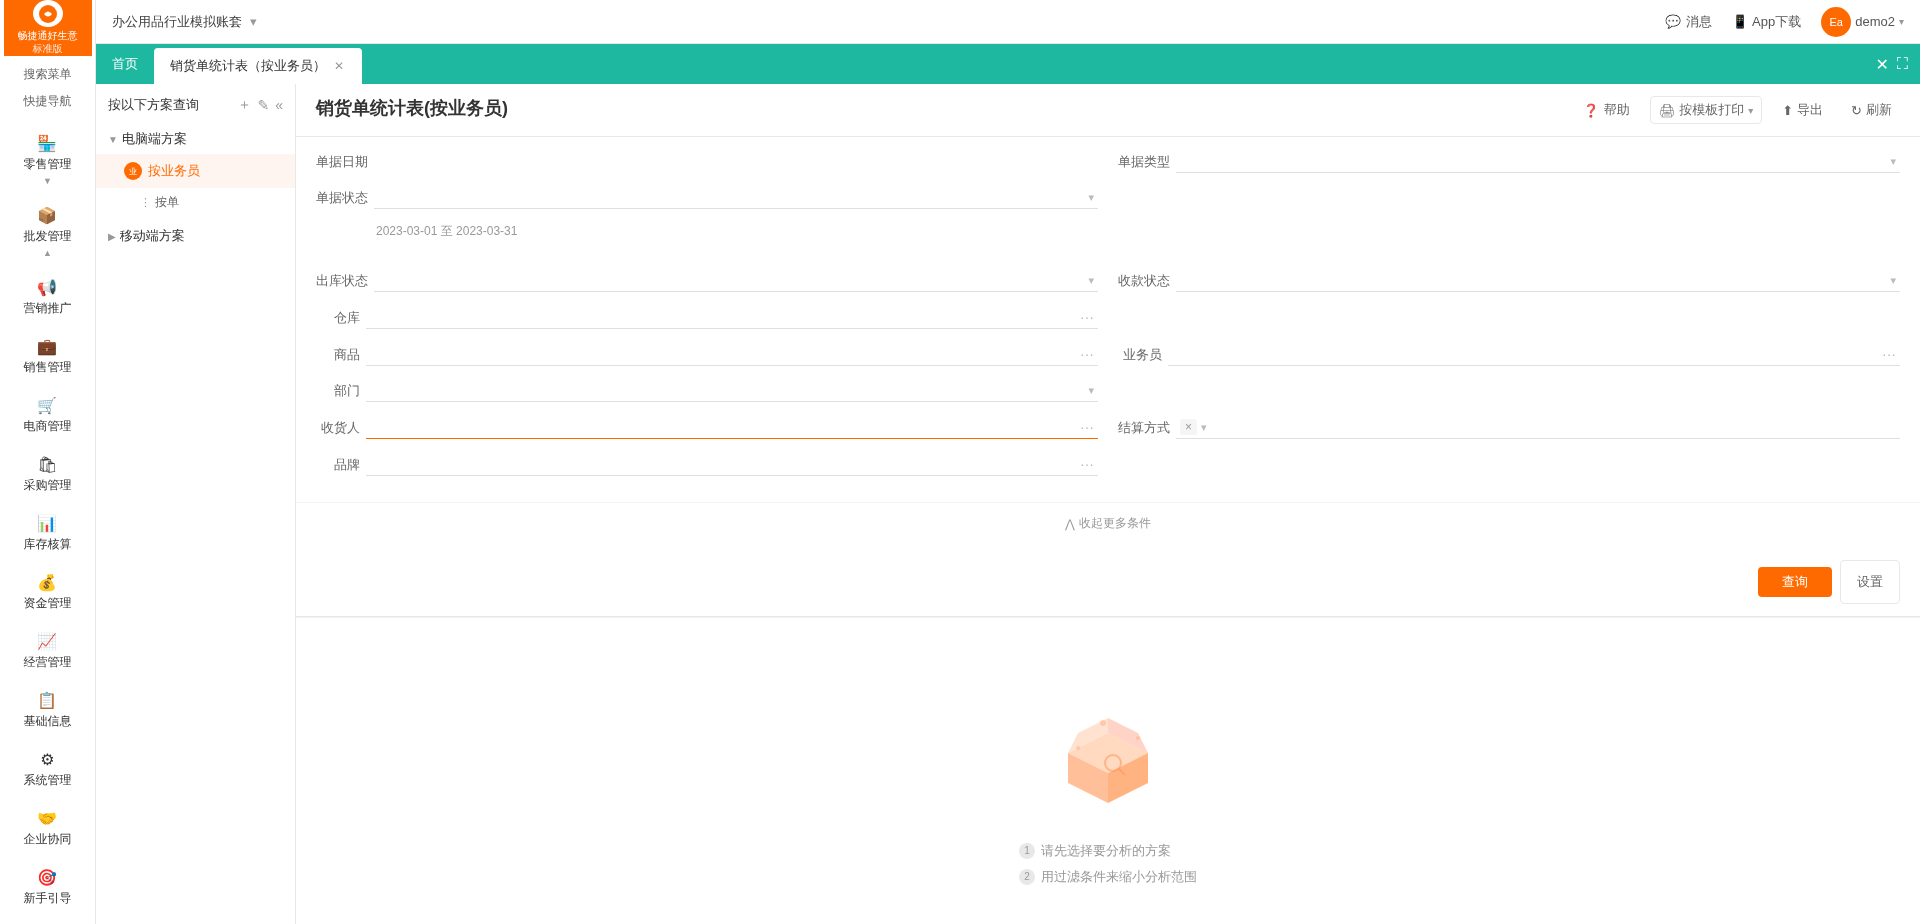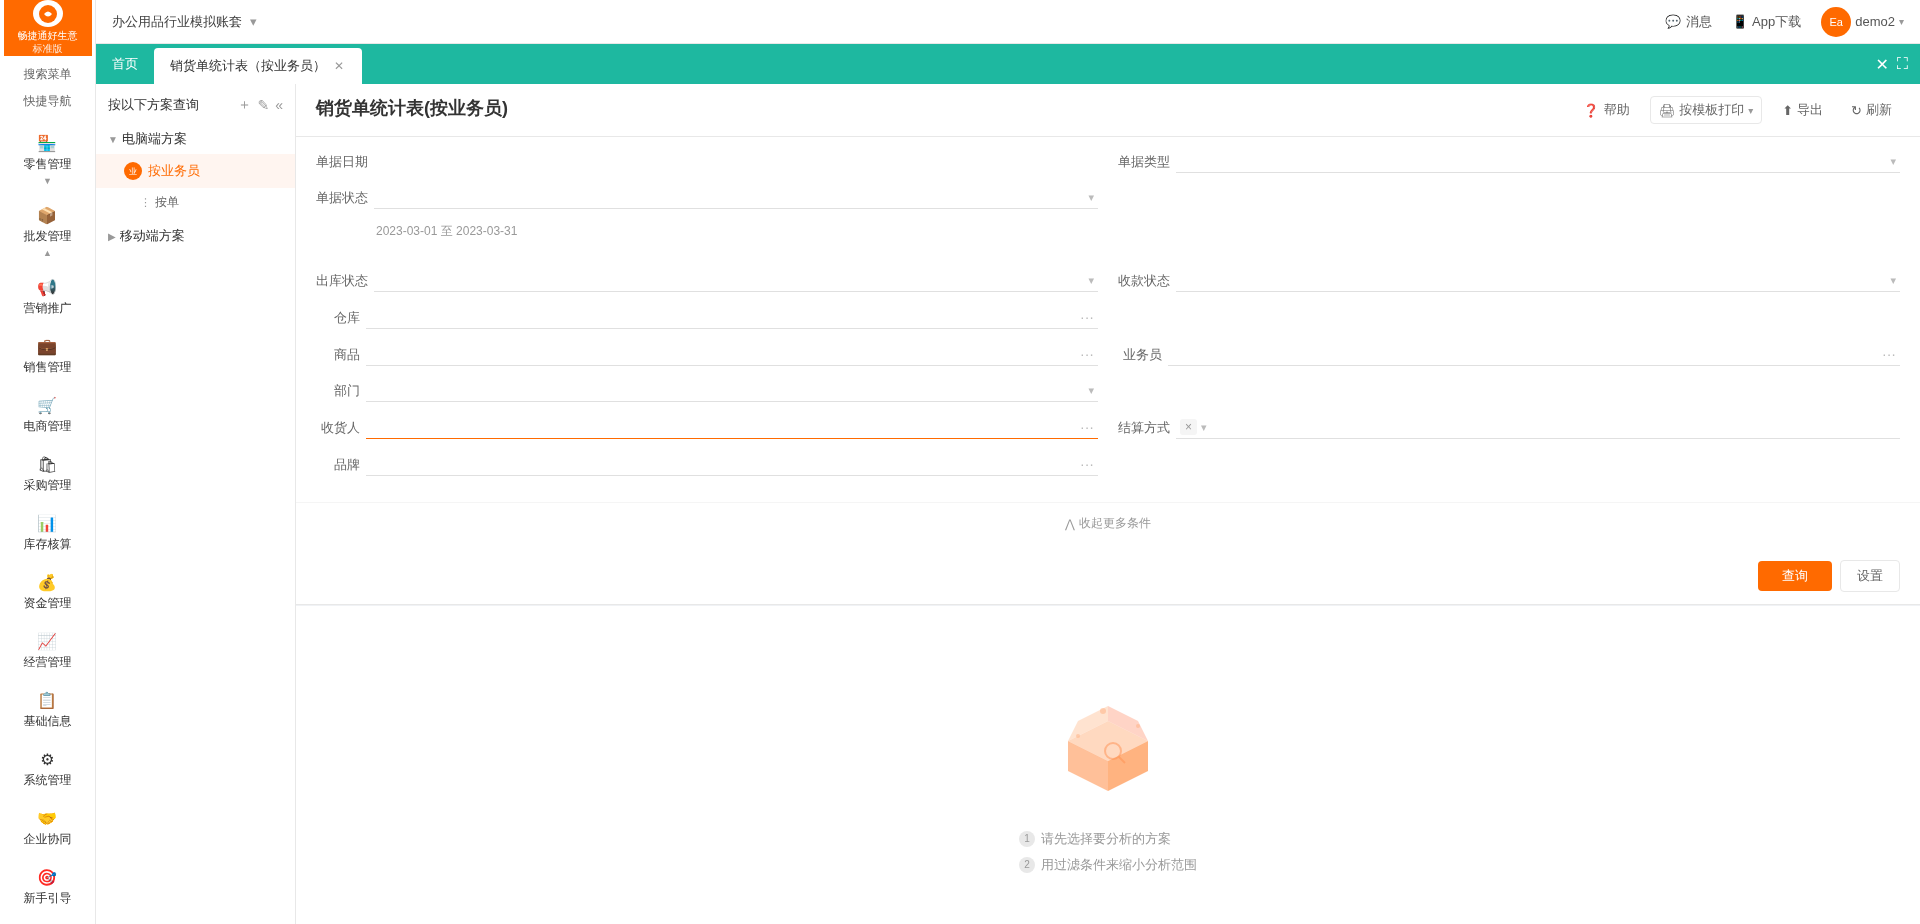--- a/index.html
+++ b/index.html
@@ -349,21 +349,21 @@
       border: none;
       padding: 6px 24px;
       border-radius: 4px;
       font-size: 13px;
       cursor: pointer;
     }
     .btn-settings {
       background: #fff;
       color: #666;
       border: 1px solid #e8e8e8;
-      padding: 6px 16px;
+      padding: 12px 16px;
       border-radius: 4px;
       font-size: 13px;
       cursor: pointer;
     }
 
     
     .empty-state {
       display: flex;
       flex-direction: column;
       align-items: center;

